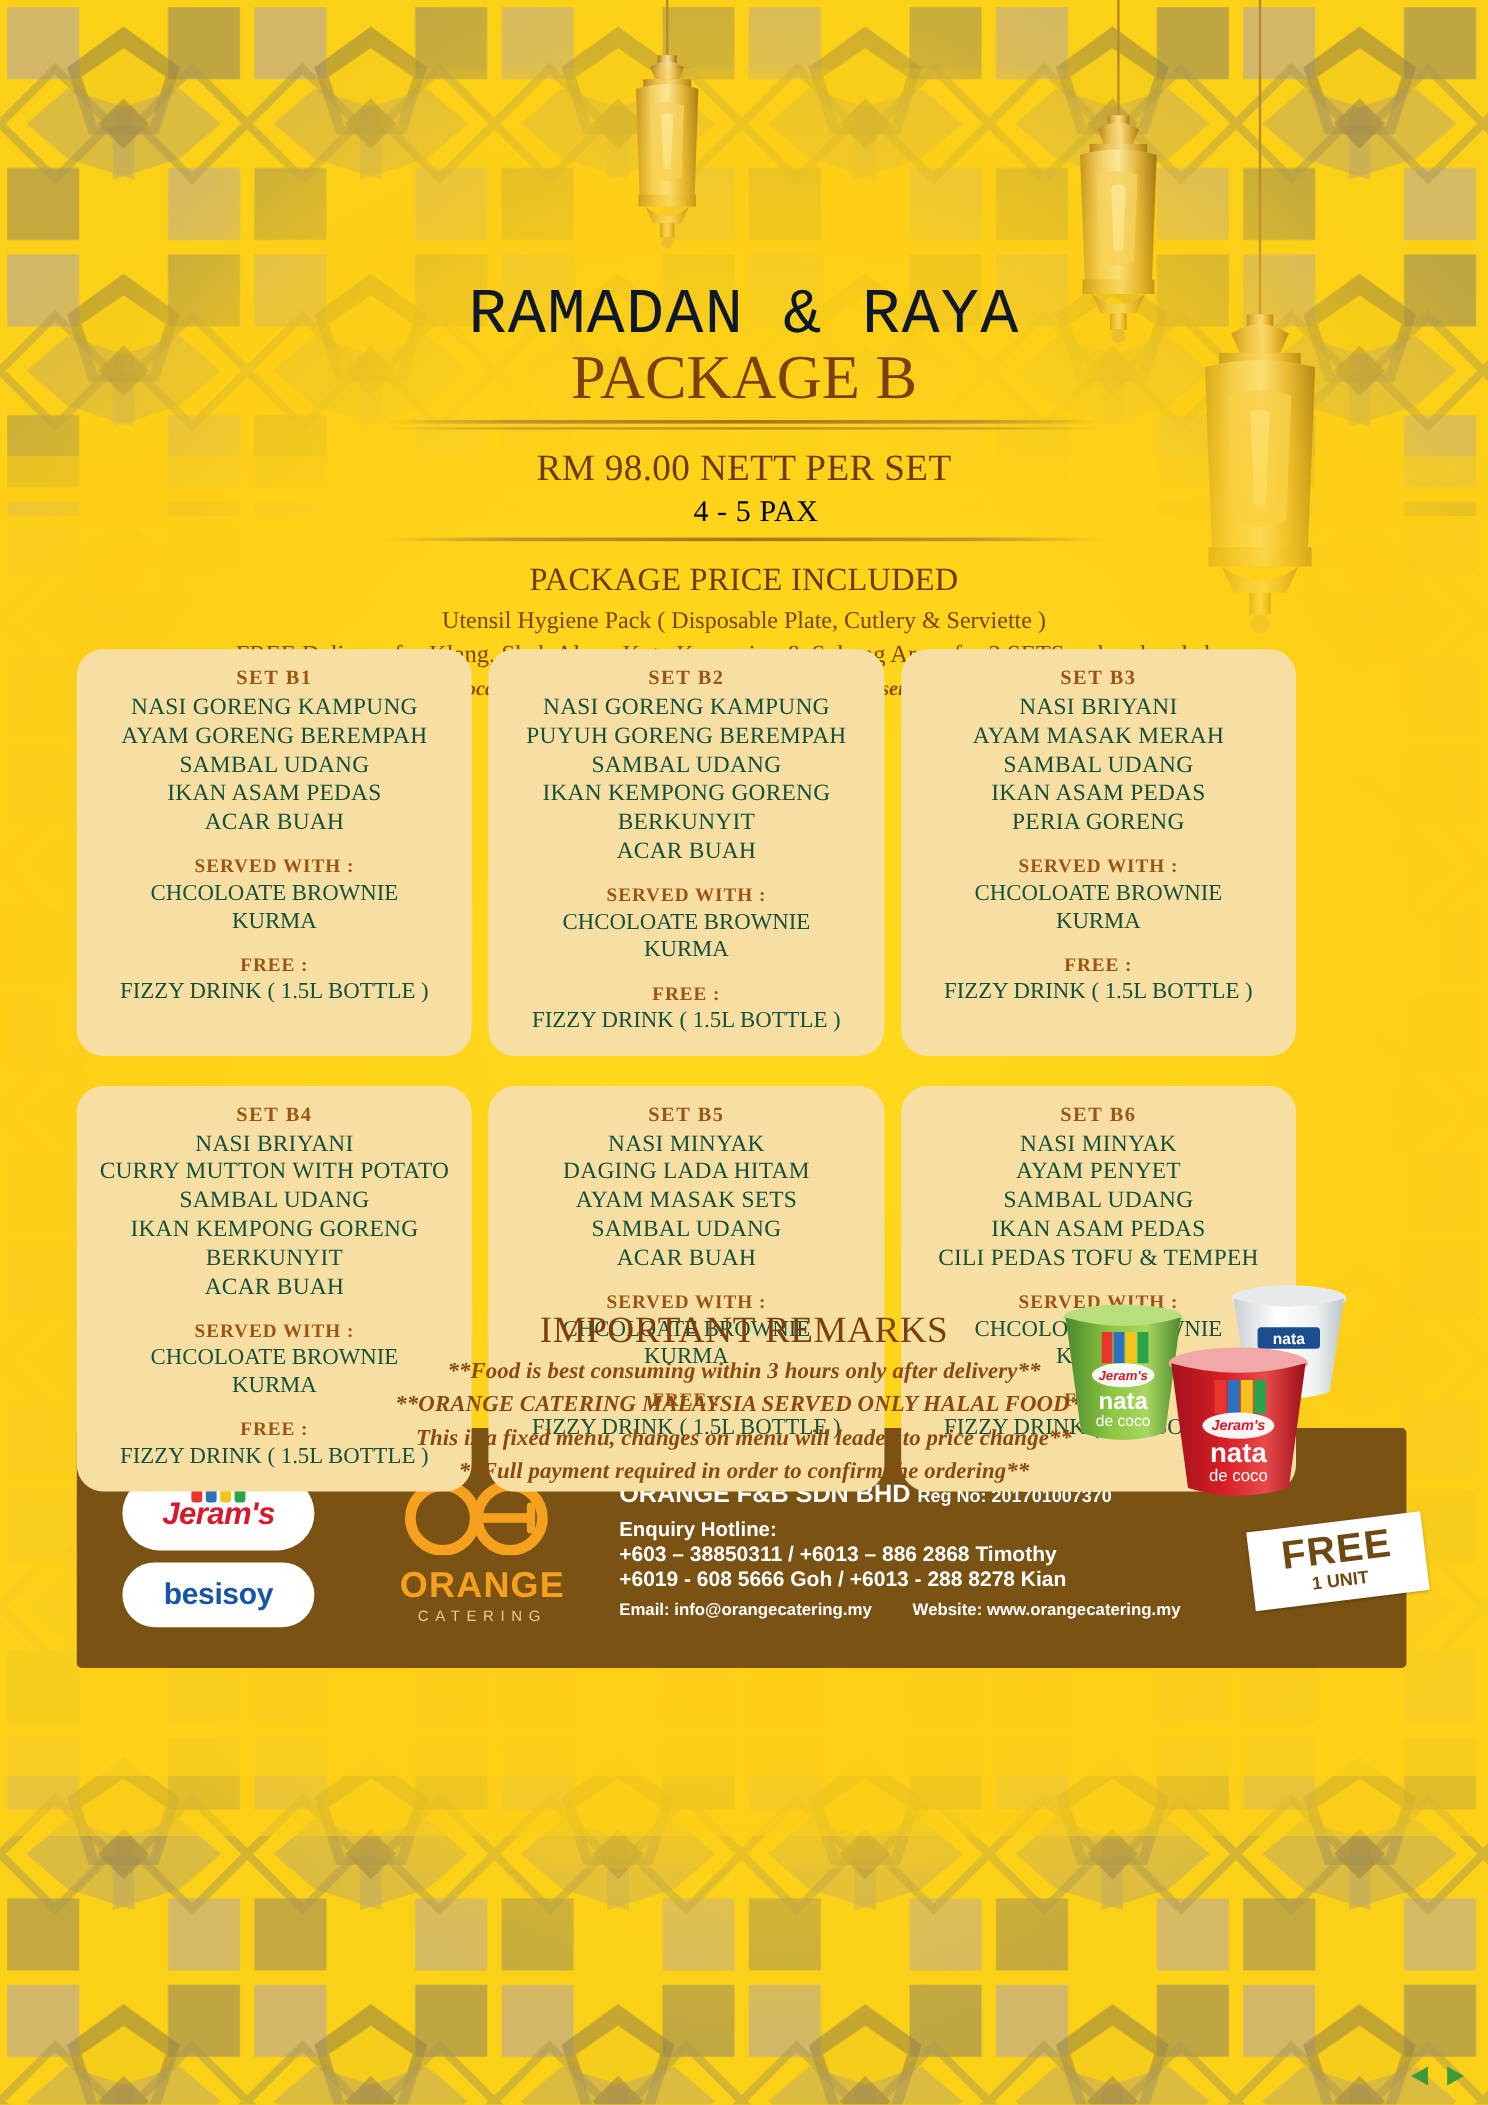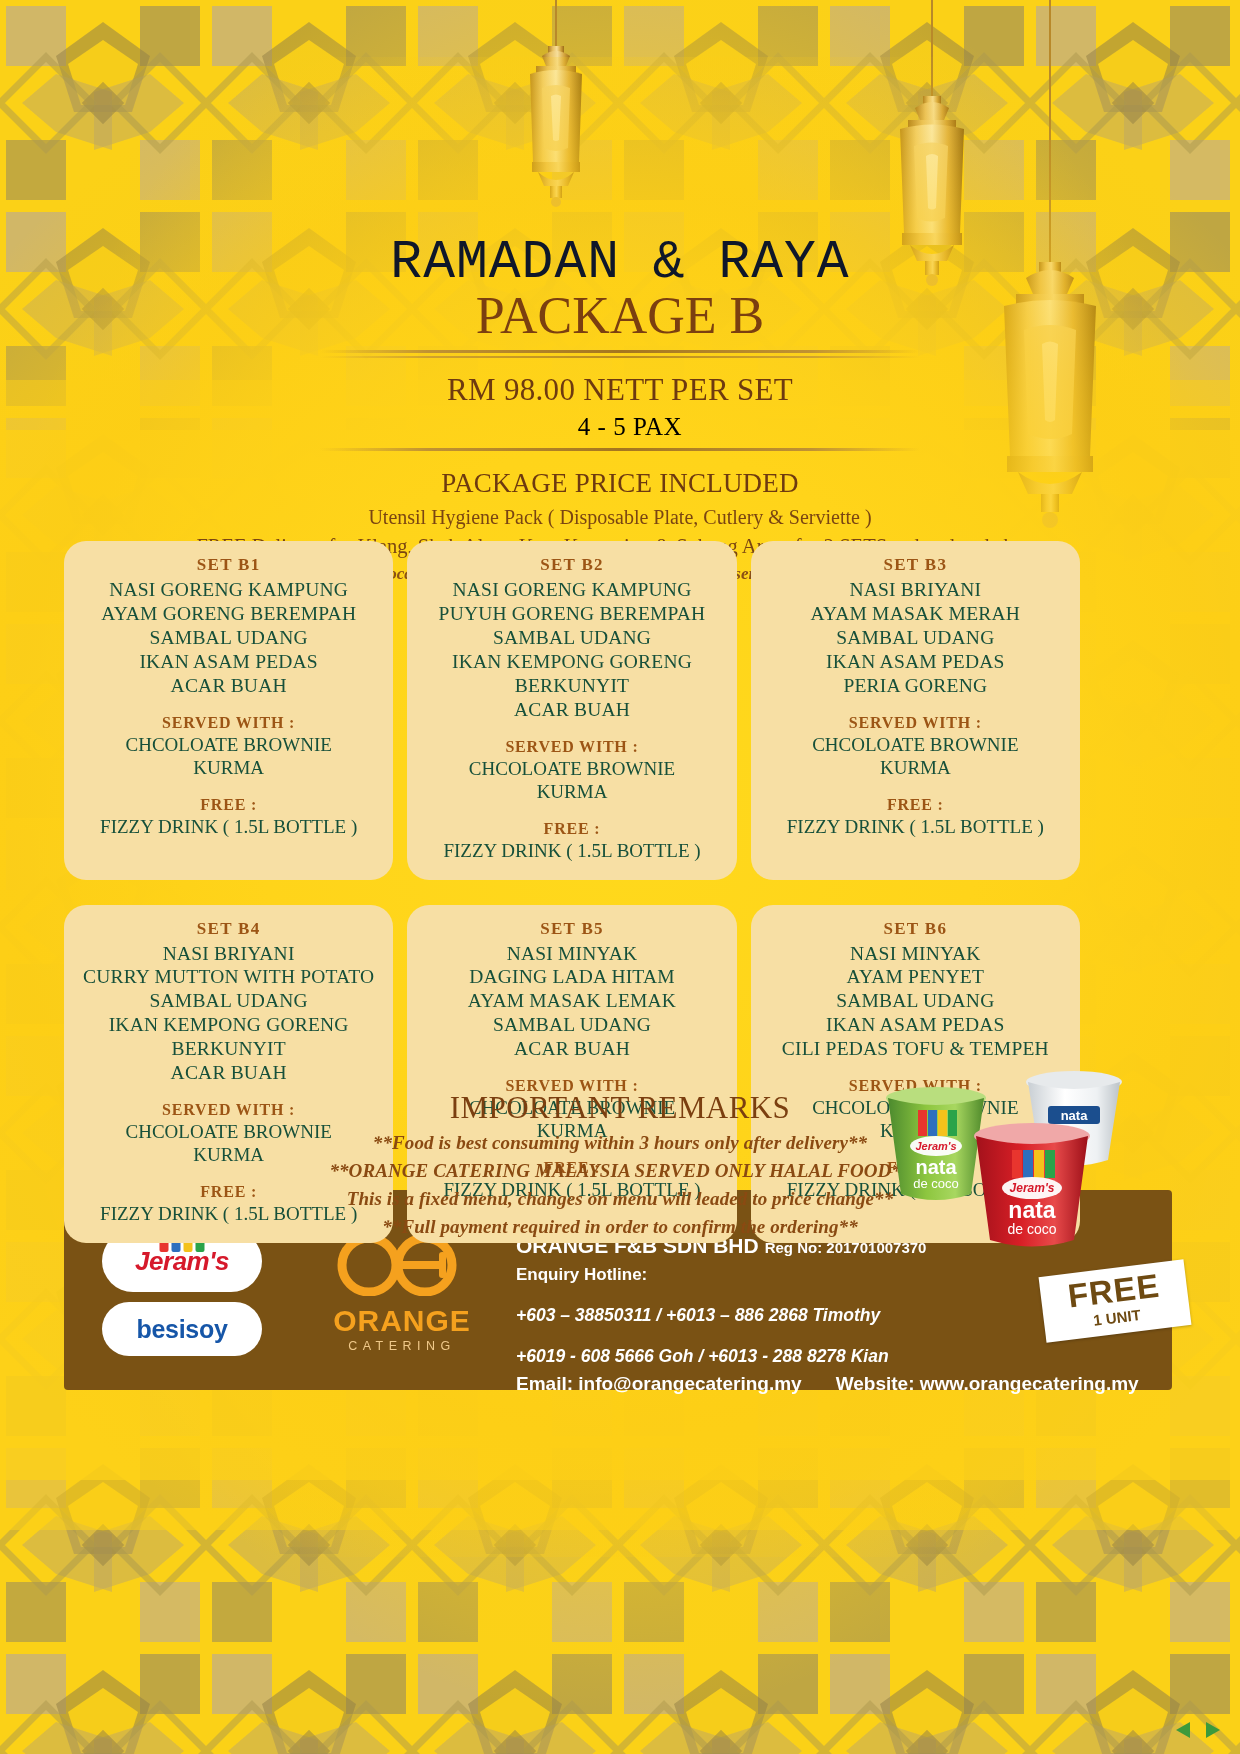--- a/index.html
+++ b/index.html
@@ -128,22 +128,22 @@
     color: #F5A11E; letter-spacing: 1px; margin-top: 4px;
   }
   .oc-sub {
     font-family: "Liberation Sans", sans-serif; font-size: 12.5px; color: #F0C98A;
     letter-spacing: 5.5px; margin-top: 1px;
   }
   .contact { position: absolute; left: 452px; top: 44px; color: #FFFFFF; font-family: "Liberation Sans", sans-serif; }
   .co-name { font-size: 21px; font-weight: bold; display: inline; }
   .co-reg { font-size: 15px; font-weight: bold; display: inline; margin-left: 6px; }
   .hotline-label { font-size: 17px; font-weight: bold; margin-top: 7px; }
-  .phone-line { font-size: 17.5px; font-weight: bold; margin-top: 20px; font-style: italic; }
-  .email-line { font-size: 19px; font-weight: bold; margin-top: 6px; }
+  .phone-line { font-size: 17.5px; font-weight: bold; margin-top: 0; }
+  .email-line { font-size: 14px; font-weight: bold; margin-top: 6px; }
   .web-gap { display: inline-block; width: 34px; }
 
   .free-tag {
     position: absolute; right: 52px; top: 1268px; width: 146px; z-index: 9;
     background: #FFFFFF; transform: rotate(-7deg);
     padding: 6px 8px 8px; text-align: center; box-shadow: 0 1px 3px rgba(0,0,0,.25);
   }
   .free-tag-main {
     font-family: "Liberation Sans", sans-serif; font-weight: bold; font-size: 33px;
     color: #6E4A12; letter-spacing: 1px; line-height: 1;
@@ -318,21 +318,21 @@
     <div class="served-item">CHCOLOATE BROWNIE</div>
     <div class="served-item">KURMA</div>
     <div class="free-label">FREE :</div>
     <div class="free-item">FIZZY DRINK ( 1.5L BOTTLE )</div>
   </div>
 
   <div class="set-card">
     <div class="set-title">SET B5</div>
     <div class="set-item">NASI MINYAK</div>
     <div class="set-item">DAGING LADA HITAM</div>
-    <div class="set-item">AYAM MASAK LEMAK</div>
+    <div class="set-item">AYAM MASAK SETS</div>
     <div class="set-item">SAMBAL UDANG</div>
     <div class="set-item">ACAR BUAH</div>
     <div class="served-label">SERVED WITH :</div>
     <div class="served-item">CHCOLOATE BROWNIE</div>
     <div class="served-item">KURMA</div>
     <div class="free-label">FREE :</div>
     <div class="free-item">FIZZY DRINK ( 1.5L BOTTLE )</div>
   </div>
 
   <div class="set-card">

